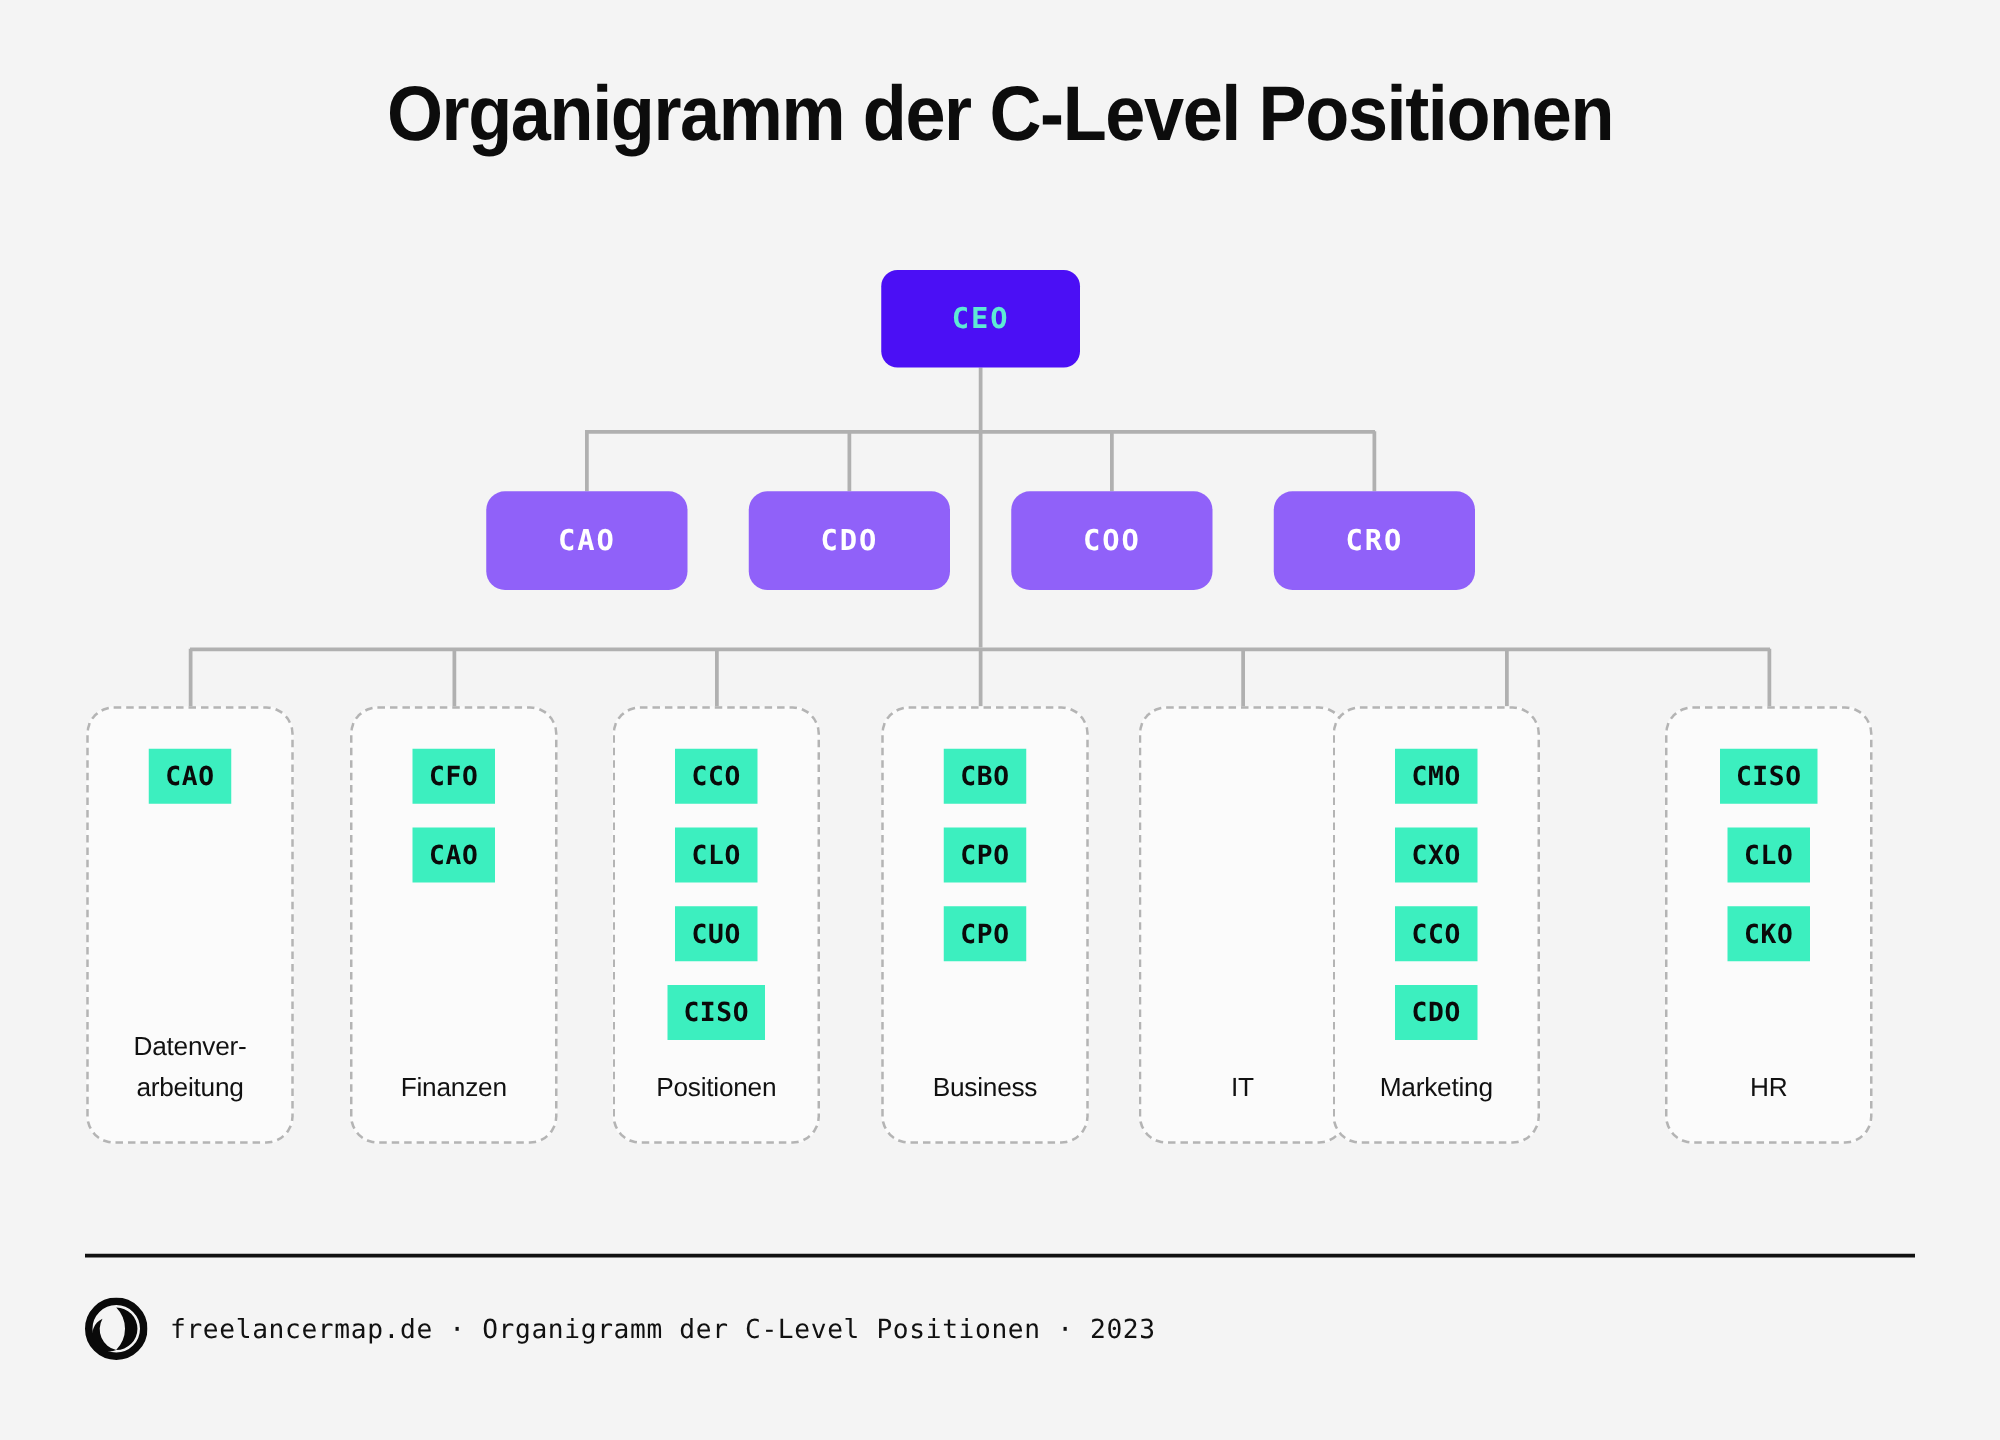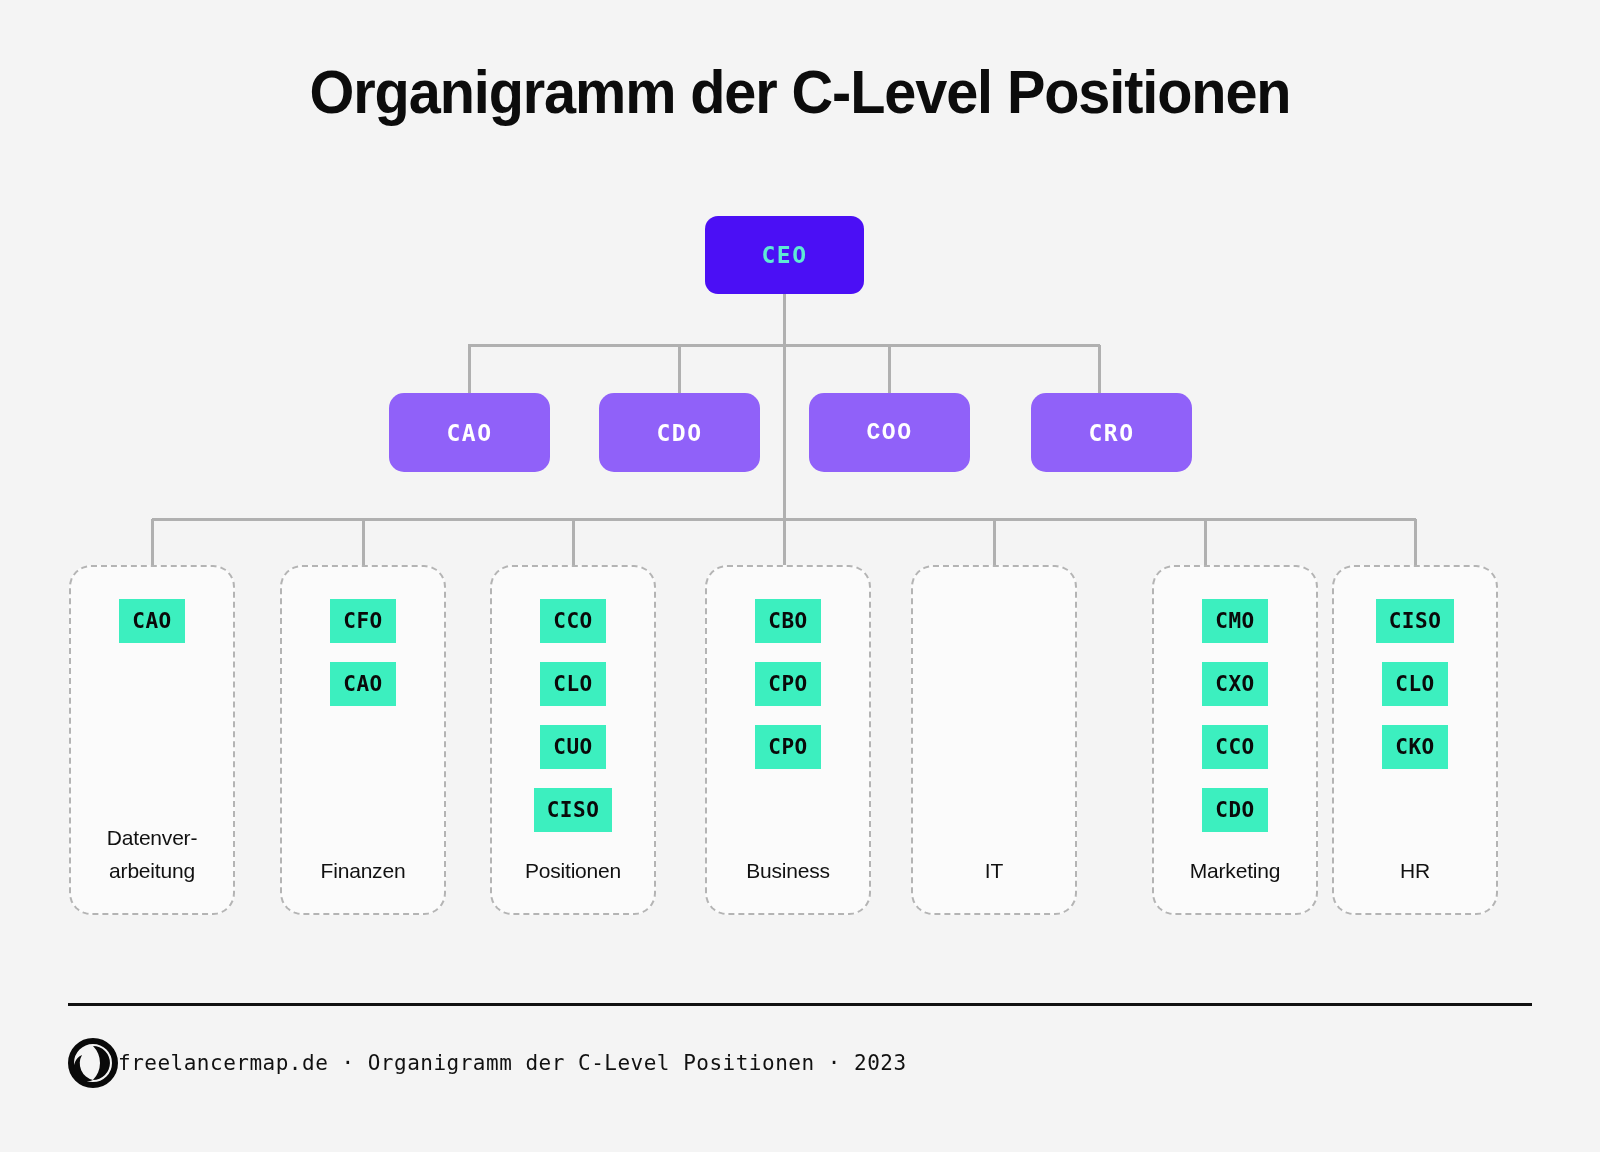--- a/index.html
+++ b/index.html
@@ -161,20 +161,21 @@
     height: 3px;
     background: #111111;
   }
 
   .footer {
     position: absolute;
     left: 68px;
     top: 1038px;
     display: flex;
     align-items: center;
+    gap: 18px;
   }
 
   .footer-logo {
     width: 50px;
     height: 50px;
     flex: 0 0 50px;
   }
 
   .footer-text {
     font-family: "DejaVu Sans Mono", "Liberation Mono", monospace;
@@ -213,22 +214,22 @@
       <line x1="1205.5" y1="519" x2="1205.5" y2="565"></line>
       <line x1="1415.5" y1="519" x2="1415.5" y2="565"></line>
     </g>
   </svg>
 
   <div class="ceo-box">CEO</div>
 
   <div class="lvl2-row">
     <div class="lvl2-box" style="left:389px;">CAO</div>
     <div class="lvl2-box" style="left:599px;">CDO</div>
-    <div class="lvl2-box" style="left:809px;font-family:Liberation Mono, monospace;">COO</div>
-    <div class="lvl2-box" style="left:1019px;margin-left:12px;">CRO</div>
+    <div class="lvl2-box" style="left:809px;">COO</div>
+    <div class="lvl2-box" style="left:1019px;">CRO</div>
   </div>
 
   <div class="dept-row">
 
     <div class="dept-card" style="left:69px;">
       <div class="chips">
         <div class="chip">CAO</div>
       </div>
       <div class="dept-label">Datenver-
 arbeitung</div>
@@ -258,21 +259,21 @@
         <div class="chip">CPO</div>
         <div class="chip">CPO</div>
       </div>
       <div class="dept-label">Business</div>
     </div>
 
     <div class="dept-card" style="left:911px;">
       <div class="dept-label">IT</div>
     </div>
 
-    <div class="dept-card" style="left:1152px;">
+    <div class="dept-card" style="left:1066px;">
       <div class="chips">
         <div class="chip">CMO</div>
         <div class="chip">CXO</div>
         <div class="chip">CCO</div>
         <div class="chip">CDO</div>
       </div>
       <div class="dept-label">Marketing</div>
     </div>
 
     <div class="dept-card" style="left:1332px;">

